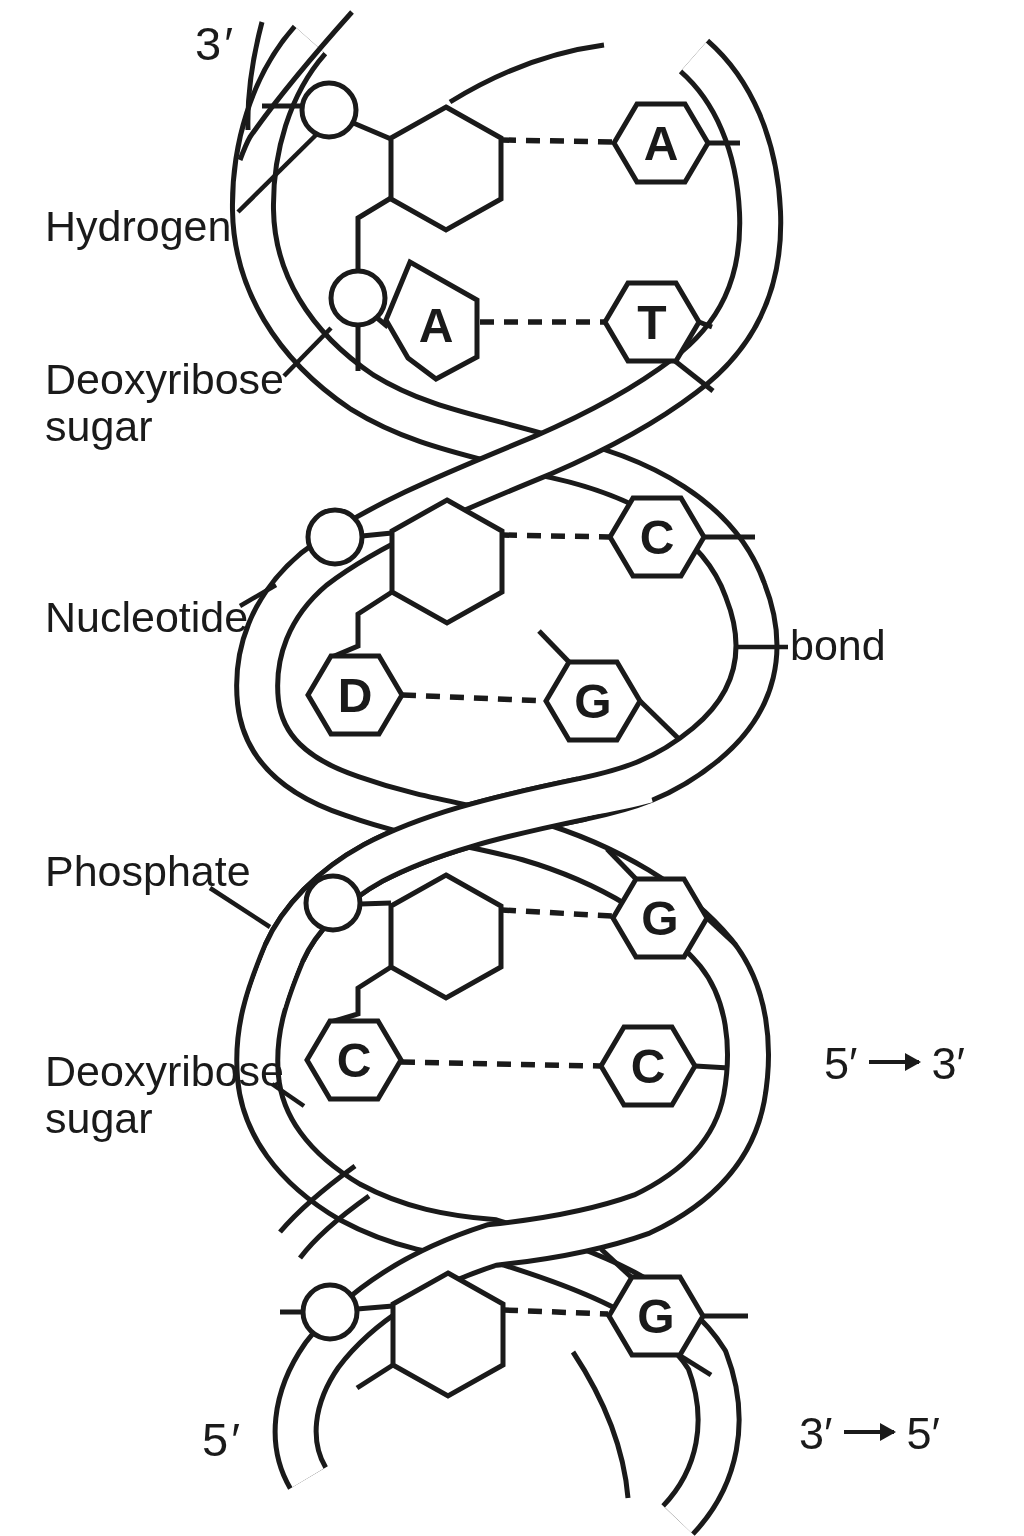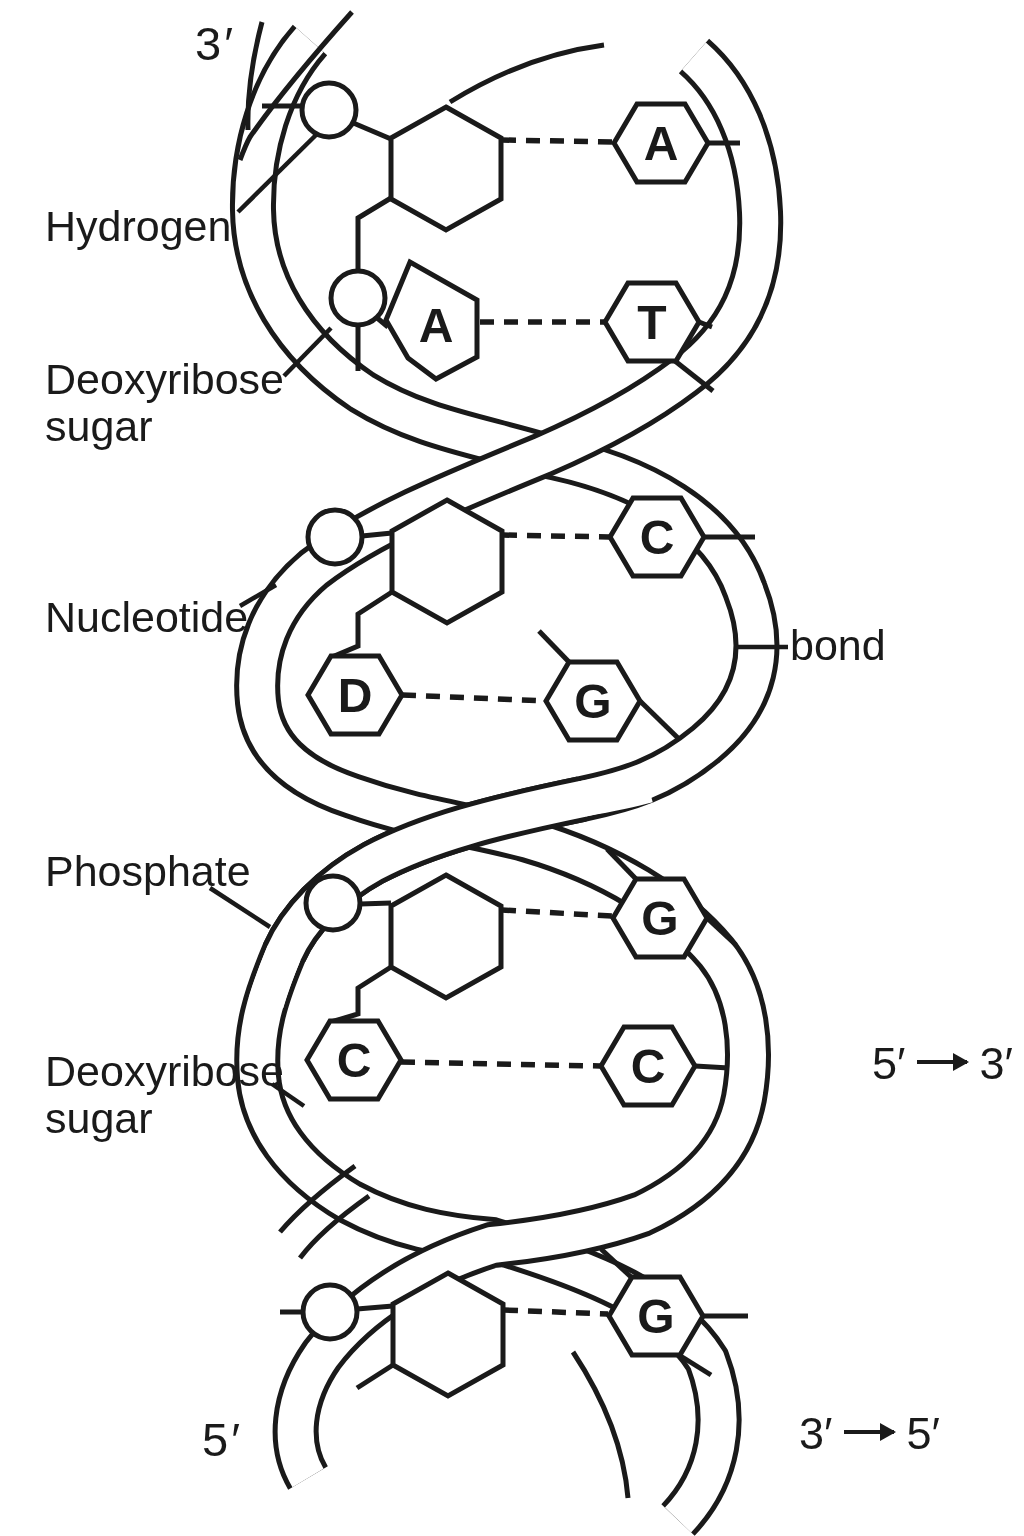--- a/index.html
+++ b/index.html
@@ -175,21 +175,21 @@
 
   <div class="lbl" style="left:45px;top:848px;">
     <div>Phosphate</div>
   </div>
 
   <div class="lbl" style="left:45px;top:1048px;">
     <div>Deoxyribose</div>
     <div>sugar</div>
   </div>
 
-  <div class="lbl dir" style="left:824px;top:1040px;margin-left:48px;">
+  <div class="lbl dir" style="left:824px;top:1040px;">
     <span>5′</span><span class="arrow"></span><span>3′</span>
   </div>
 
   <div class="lbl term" style="left:202px;top:1416px;">5′</div>
 
   <div class="lbl dir" style="left:799px;top:1410px;">
     <span>3′</span><span class="arrow"></span><span>5′</span>
   </div>
 
 </div>

